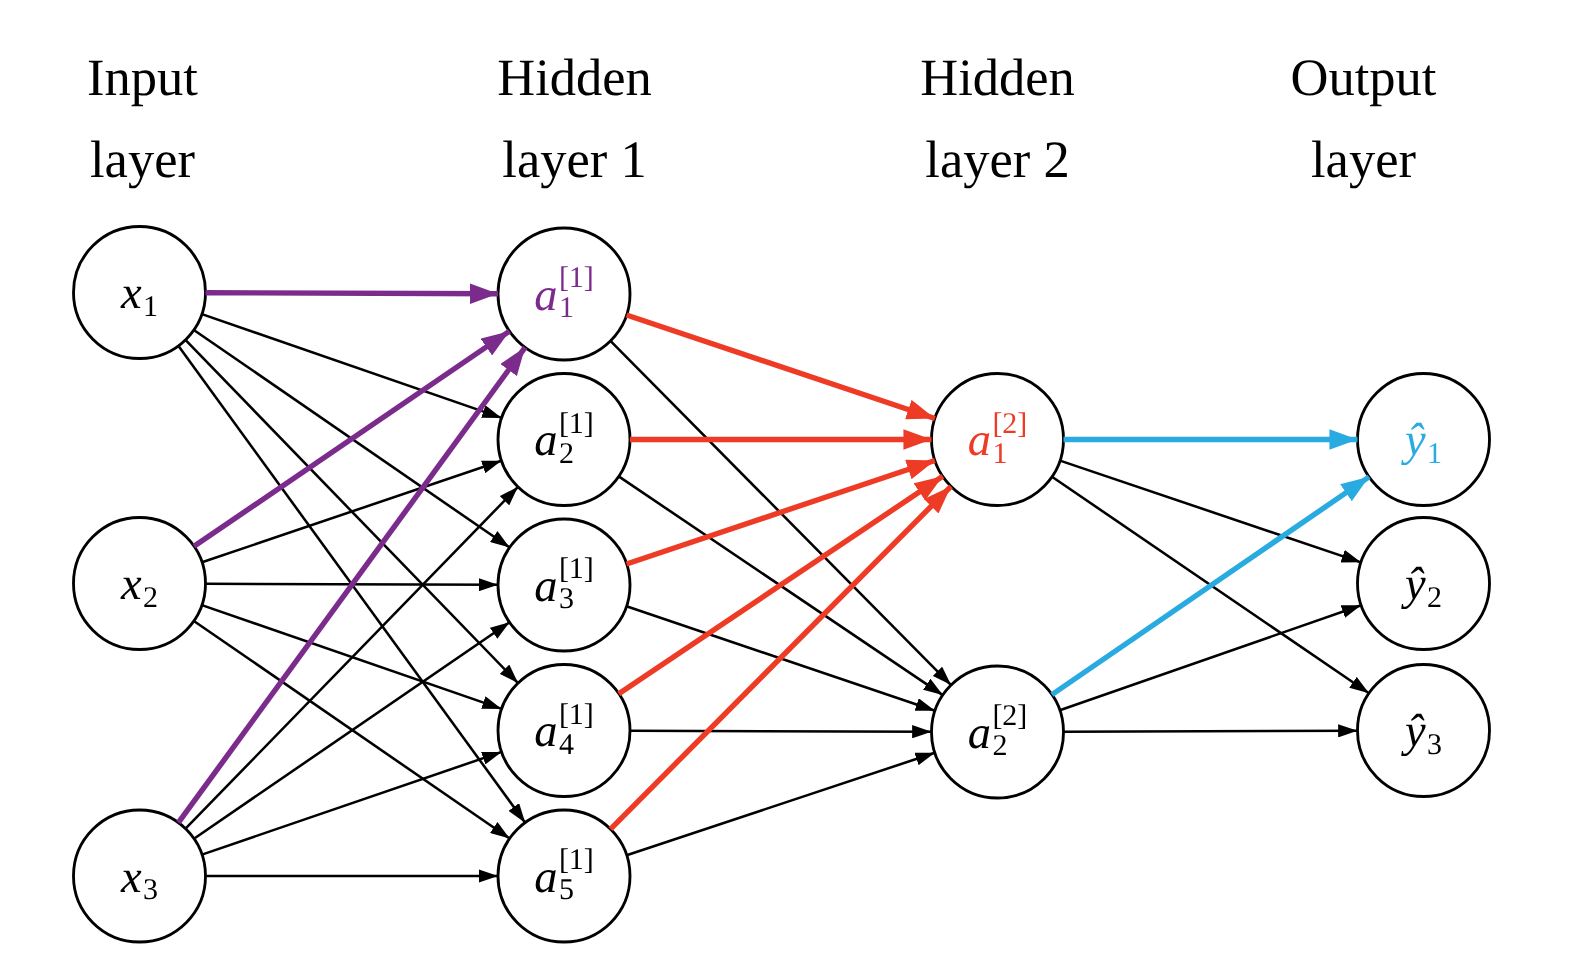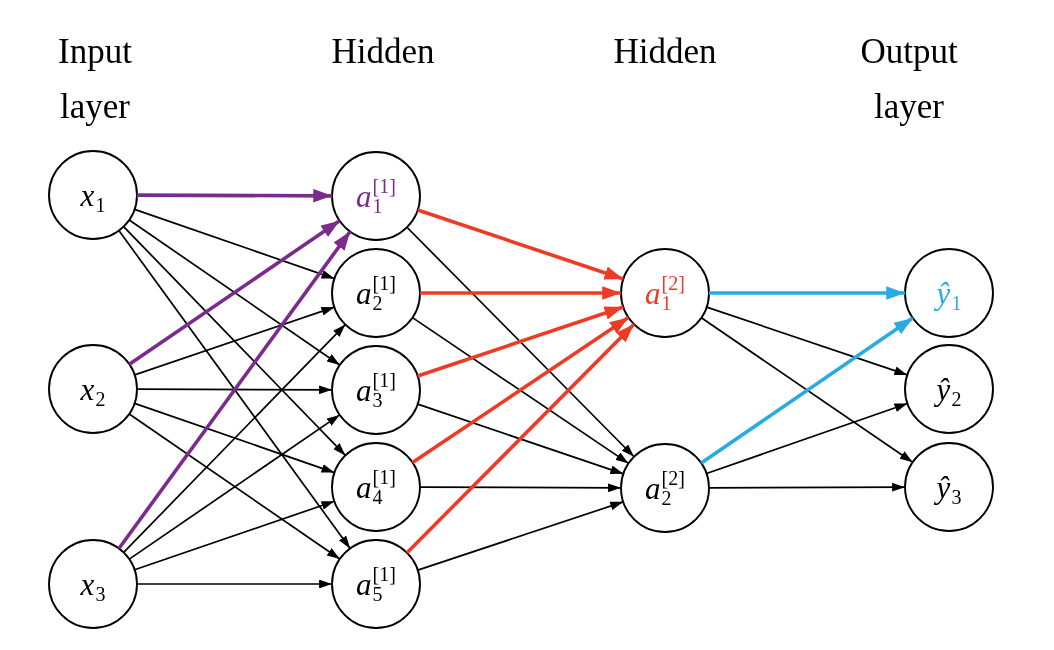--- a/index.html
+++ b/index.html
@@ -89,23 +89,25 @@
       <line x1="709" y1="293" x2="905" y2="293" stroke="#29ABE2" stroke-width="3.6" marker-end="url(#arrow-blue)"></line>
       <line x1="701.2727446036073" y1="463.0944183179457" x2="912.7272553963927" y2="317.9055816820543" stroke="#29ABE2" stroke-width="3.6" marker-end="url(#arrow-blue)"></line>
     </svg>
 
   <div class="hdr" style="left: 95px;">
     <div>Input</div>
     <div>layer</div>
   </div>
   <div class="hdr" style="left: 383px;">
     <div>Hidden</div>
+    <div>layer 1</div>
   </div>
   <div class="hdr" style="left: 665px;">
     <div>Hidden</div>
+    <div>layer 2</div>
   </div>
   <div class="hdr" style="left: 909px;">
     <div>Output</div>
     <div>layer</div>
   </div>
 
   <div id="labels">
       <div class="node-label" style="left: 93px; top: 195px; color: rgb(0, 0, 0);">
         <span class="base">x</span>
         <span class="subonly">1</span>

